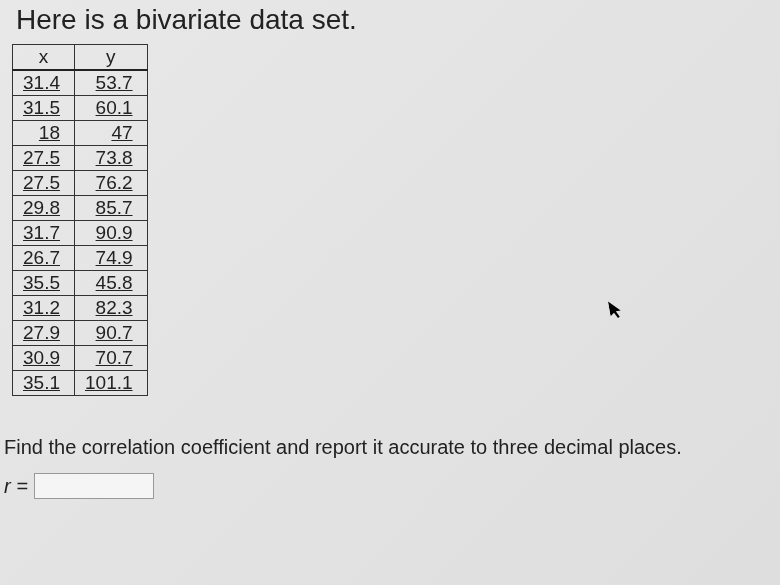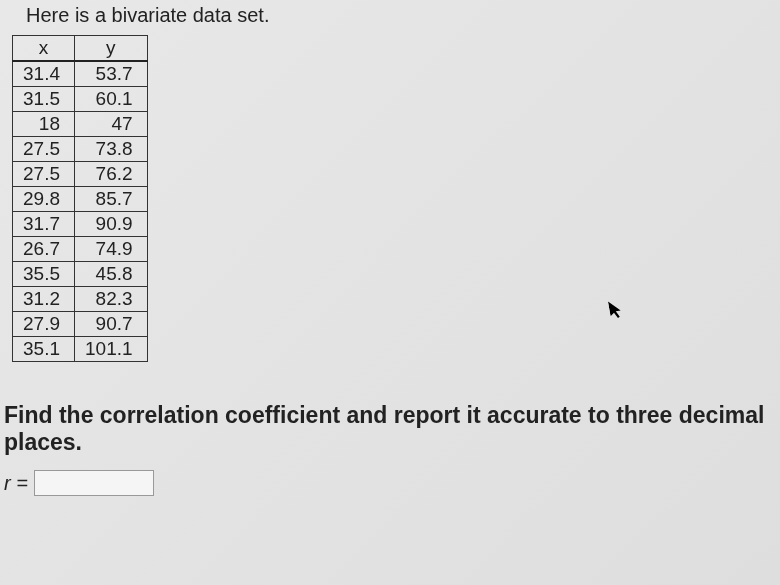--- a/index.html
+++ b/index.html
@@ -7,23 +7,22 @@
       font-family: Arial, sans-serif;
       background: linear-gradient(135deg, #e8e8e8 0%, #dedede 100%);
       width: 780px;
       height: 585px;
       padding: 0;
       position: relative;
       font-size: 20px;
       color: #222;
     }
     .intro-text {
-      padding: 4px 0 8px 2px;
-      font-size: 20px;
-      margin-left: 24px;
+      padding: 4px 0 8px 16px;
+      font-size: 28px;
     }
     table.data-table {
       border-collapse: collapse;
       margin-left: 12px;
       background: transparent;
     }
     table.data-table th, table.data-table td {
       border: 1px solid #333;
       padding: 1px 10px;
       text-align: center;
@@ -32,26 +31,26 @@
       height: 24px;
       font-weight: normal;
     }
     table.data-table th {
       border-bottom: 2px solid #222;
       font-weight: normal;
     }
     table.data-table td {
       text-align: right;
       padding-right: 14px;
+      text-decoration: underline;
     }
     .question-text {
       margin-top: 40px;
       margin-left: 4px;
-      font-size: 23px;
-      font-weight: bold;
+      font-size: 20px;
     }
     .answer-line {
       margin-top: 14px;
       margin-left: 4px;
       display: flex;
       align-items: center;
       gap: 6px;
     }
     .answer-label {
       font-style: italic;
@@ -125,20 +124,24 @@
       </tr>
     <tr>
         <td>31.2</td>
         <td>82.3</td>
       </tr>
     <tr>
         <td>27.9</td>
         <td>90.7</td>
       </tr>
     <tr>
+        <td>30.9</td>
+        <td>70.7</td>
+      </tr>
+    <tr>
         <td>35.1</td>
         <td>101.1</td>
       </tr>
   </tbody>
 </table>
 
 <div class="question-text">Find the correlation coefficient and report it accurate to three decimal places.</div>
 
 <div class="answer-line">
   <span class="answer-label">r =</span>

